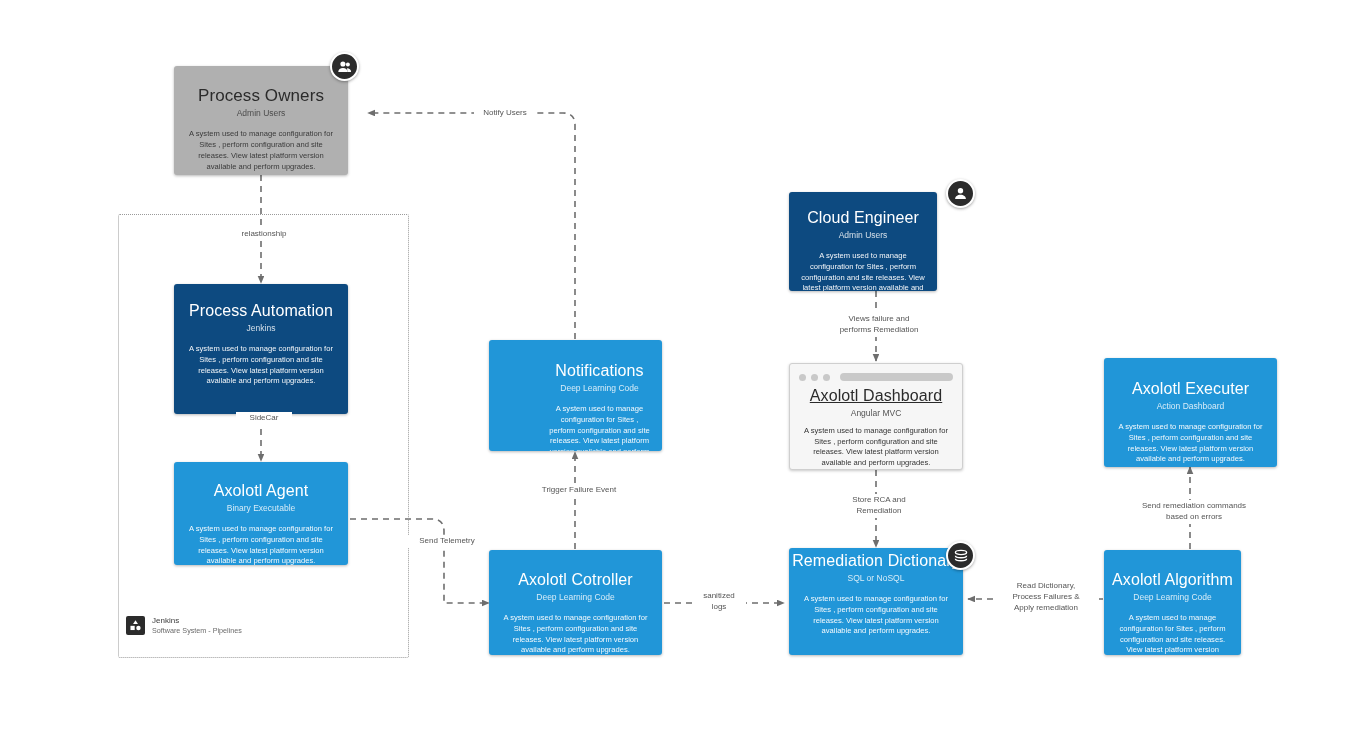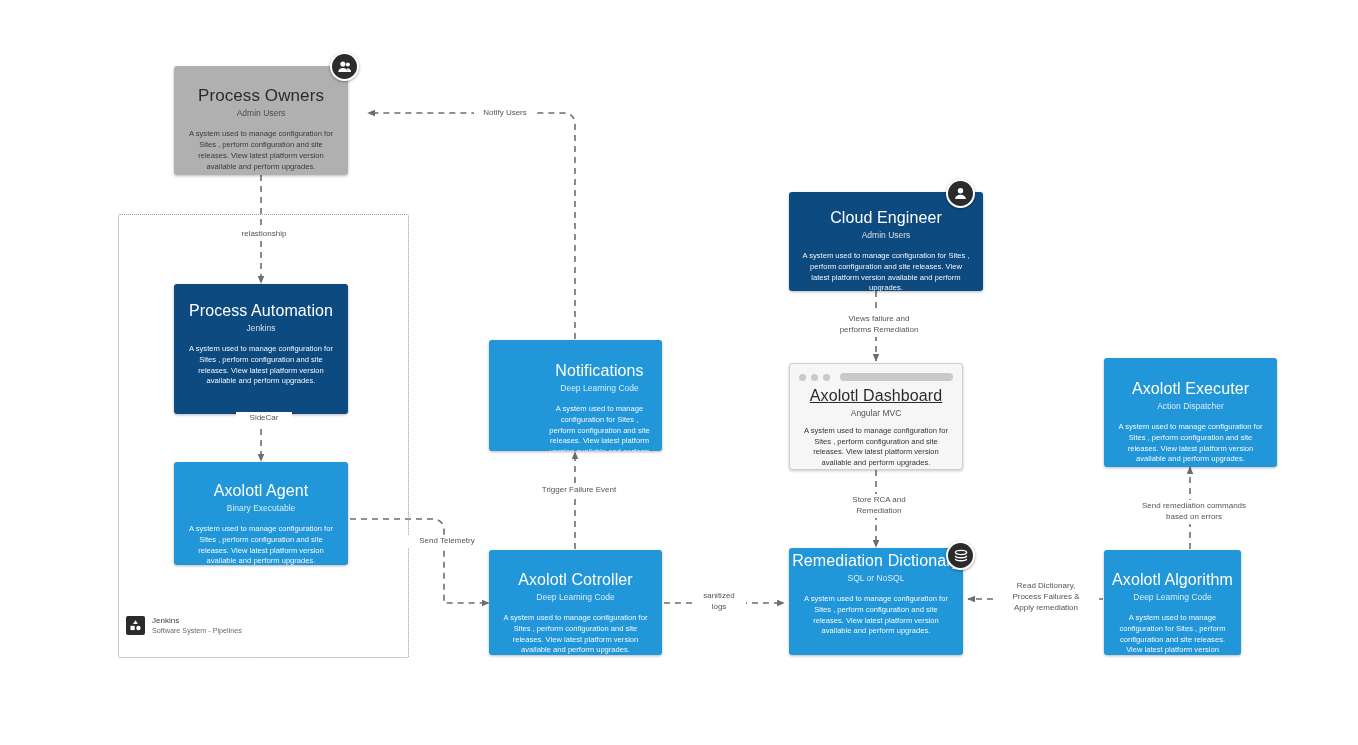--- a/index.html
+++ b/index.html
@@ -160,21 +160,21 @@
     <div class="subtitle">Deep Learning Code</div>
     <div class="desc">A system used to manage configuration for Sites , perform configuration and site releases. View latest platform version available and perform upgrades.</div>
   </div>
 
   <div class="node blue" style="left:489px;top:550px;width:173px;height:105px;padding-top:21px;justify-content:space-between;">
     <div class="title" style="font-size:16px;">Axolotl Cotroller</div>
     <div class="subtitle">Deep Learning Code</div>
     <div class="desc">A system used to manage configuration for Sites , perform configuration and site releases. View latest platform version available and perform upgrades.</div>
   </div>
 
-  <div class="node navy" style="left:789px;top:192px;width:194px;height:99px;padding-top:17px;">
+  <div class="node navy" style="left:789px;top:192px;width:148px;height:99px;padding-top:17px;">
     <div class="title" style="font-size:16px;">Cloud Engineer</div>
     <div class="subtitle">Admin Users</div>
     <div class="desc">A system used to manage configuration for Sites , perform configuration and site releases. View latest platform version available and perform upgrades.</div>
   </div>
   <div class="badge" style="left:946px;top:179px;">
     <svg width="15" height="15" viewBox="0 0 20 20">
       <circle cx="10" cy="6.3" r="3.6" fill="#fff"></circle>
       <path d="M2.8 17.4c0-3.8 3.2-5.9 7.2-5.9s7.2 2.1 7.2 5.9z" fill="#fff"></path>
     </svg>
   </div>
@@ -199,21 +199,21 @@
   <div class="badge" style="left:946px;top:541px;">
     <svg width="16" height="16" viewBox="0 0 20 20">
       <ellipse cx="10" cy="5.6" rx="7" ry="2.6" fill="none" stroke="#fff" stroke-width="1.7"></ellipse>
       <path d="M3 9.6c0 1.45 3.13 2.6 7 2.6s7-1.15 7-2.6" fill="none" stroke="#fff" stroke-width="1.7"></path>
       <path d="M3 13.4c0 1.45 3.13 2.6 7 2.6s7-1.15 7-2.6" fill="none" stroke="#fff" stroke-width="1.7"></path>
     </svg>
   </div>
 
   <div class="node blue" style="left:1104px;top:358px;width:173px;height:109px;padding-top:22px;">
     <div class="title" style="font-size:16px;">Axolotl Executer</div>
-    <div class="subtitle">Action Dispatcher</div>
+    <div class="subtitle">Action Dashboard</div>
     <div class="desc">A system used to manage configuration for Sites , perform configuration and site releases. View latest platform version available and perform upgrades.</div>
   </div>
 
   <div class="node blue" style="left:1104px;top:550px;width:137px;height:105px;padding-top:21px;">
     <div class="title" style="font-size:16px;">Axolotl Algorithm</div>
     <div class="subtitle">Deep Learning Code</div>
     <div class="desc">A system used to manage configuration for Sites , perform configuration and site releases. View latest platform version available and perform upgrades.</div>
   </div>
 
   <div class="elabel" style="left:474px;top:107px;width:56px;">Notify Users</div>

